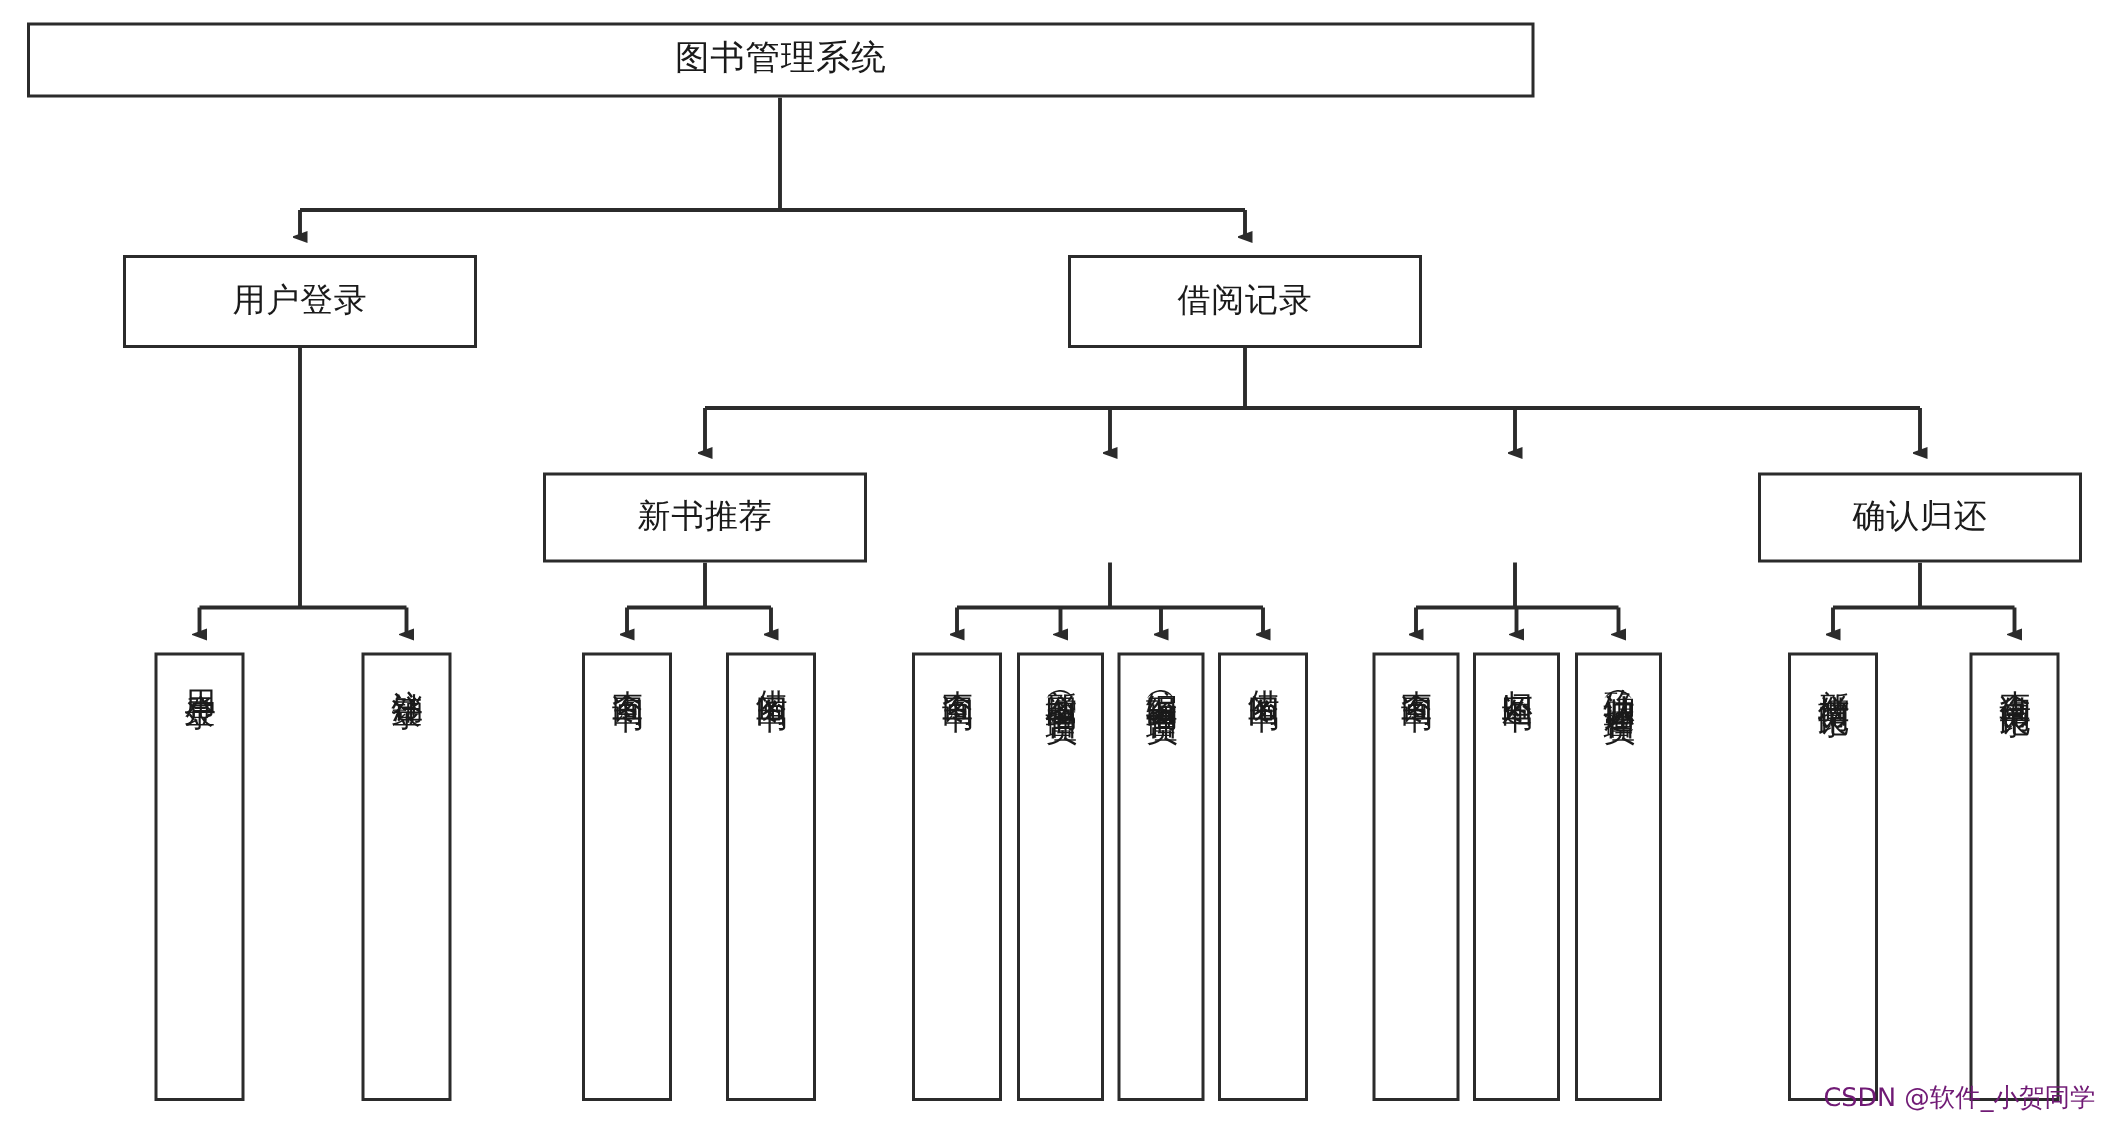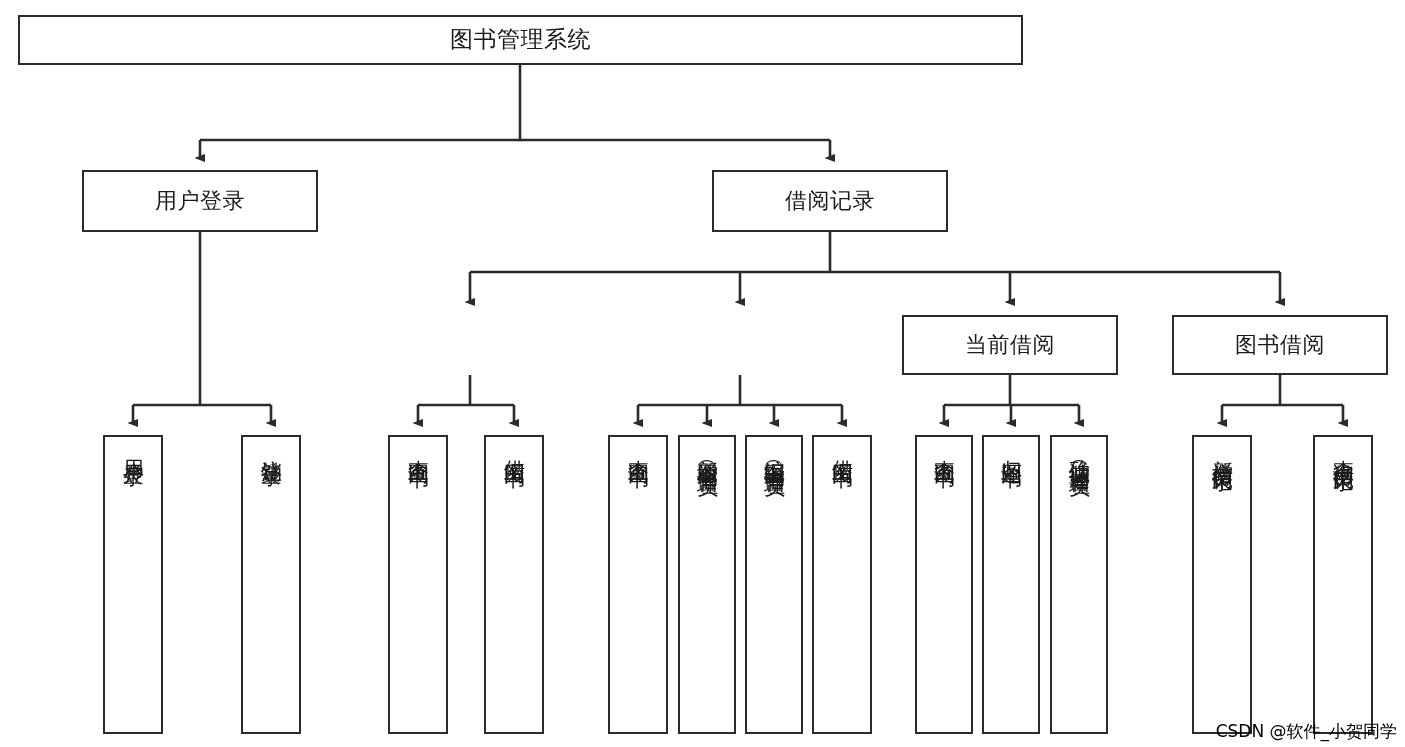--- a/index.html
+++ b/index.html
@@ -126,25 +126,25 @@
     <span class="label">图书管理系统</span>
   </div>
 
   <div class="node horiz" style="left: 82px; top: 170px; width: 236px; height: 62px; border-color: rgb(43, 43, 43);">
     <span class="label">用户登录</span>
   </div>
   <div class="node horiz" style="left: 712px; top: 170px; width: 236px; height: 62px; border-color: rgb(43, 43, 43);">
     <span class="label">借阅记录</span>
   </div>
 
-  <div class="node horiz" style="left: 902px; top: 315px; width: 216px; height: 60px; border-color: rgb(43, 43, 43);">
-    <span class="label">当前借阅</span>
+  <div class="node horiz" style="left: 362px; top: 315px; width: 216px; height: 60px; border-color: rgb(43, 43, 43);">
+    <span class="label">新书推荐</span>
   </div>
   <div class="node horiz" style="left: 1172px; top: 315px; width: 216px; height: 60px; border-color: rgb(43, 43, 43);">
-    <span class="label">图书借阅</span>
+    <span class="label">确认归还</span>
   </div>
 
   <div class="node vert" style="left: 103px; top: 435px; width: 60px; height: 299px; border-color: rgb(43, 43, 43);">
     <span class="label">用户登录</span>
   </div>
   <div class="node vert" style="left: 241px; top: 435px; width: 60px; height: 299px; border-color: rgb(43, 43, 43);">
     <span class="label">注销登录</span>
   </div>
   <div class="node vert" style="left: 388px; top: 435px; width: 60px; height: 299px; border-color: rgb(43, 43, 43);">
     <span class="label">查询图书</span>
@@ -173,14 +173,14 @@
   <div class="node vert" style="left: 1050px; top: 435px; width: 58px; height: 299px; border-color: rgb(43, 43, 43);">
     <span class="label">确认归还（管理员）</span>
   </div>
   <div class="node vert" style="left: 1192px; top: 435px; width: 60px; height: 299px; border-color: rgb(43, 43, 43);">
     <span class="label">新增借阅记录</span>
   </div>
   <div class="node vert" style="left: 1313px; top: 435px; width: 60px; height: 299px; border-color: rgb(43, 43, 43);">
     <span class="label">查询借阅记录</span>
   </div>
 
-  <div id="watermark" style="color: #000000;">CSDN @软件_小贺同学</div>
+  <div id="watermark" style="color: #701a75;">CSDN @软件_小贺同学</div>
 </div>
 
 </body></html>

